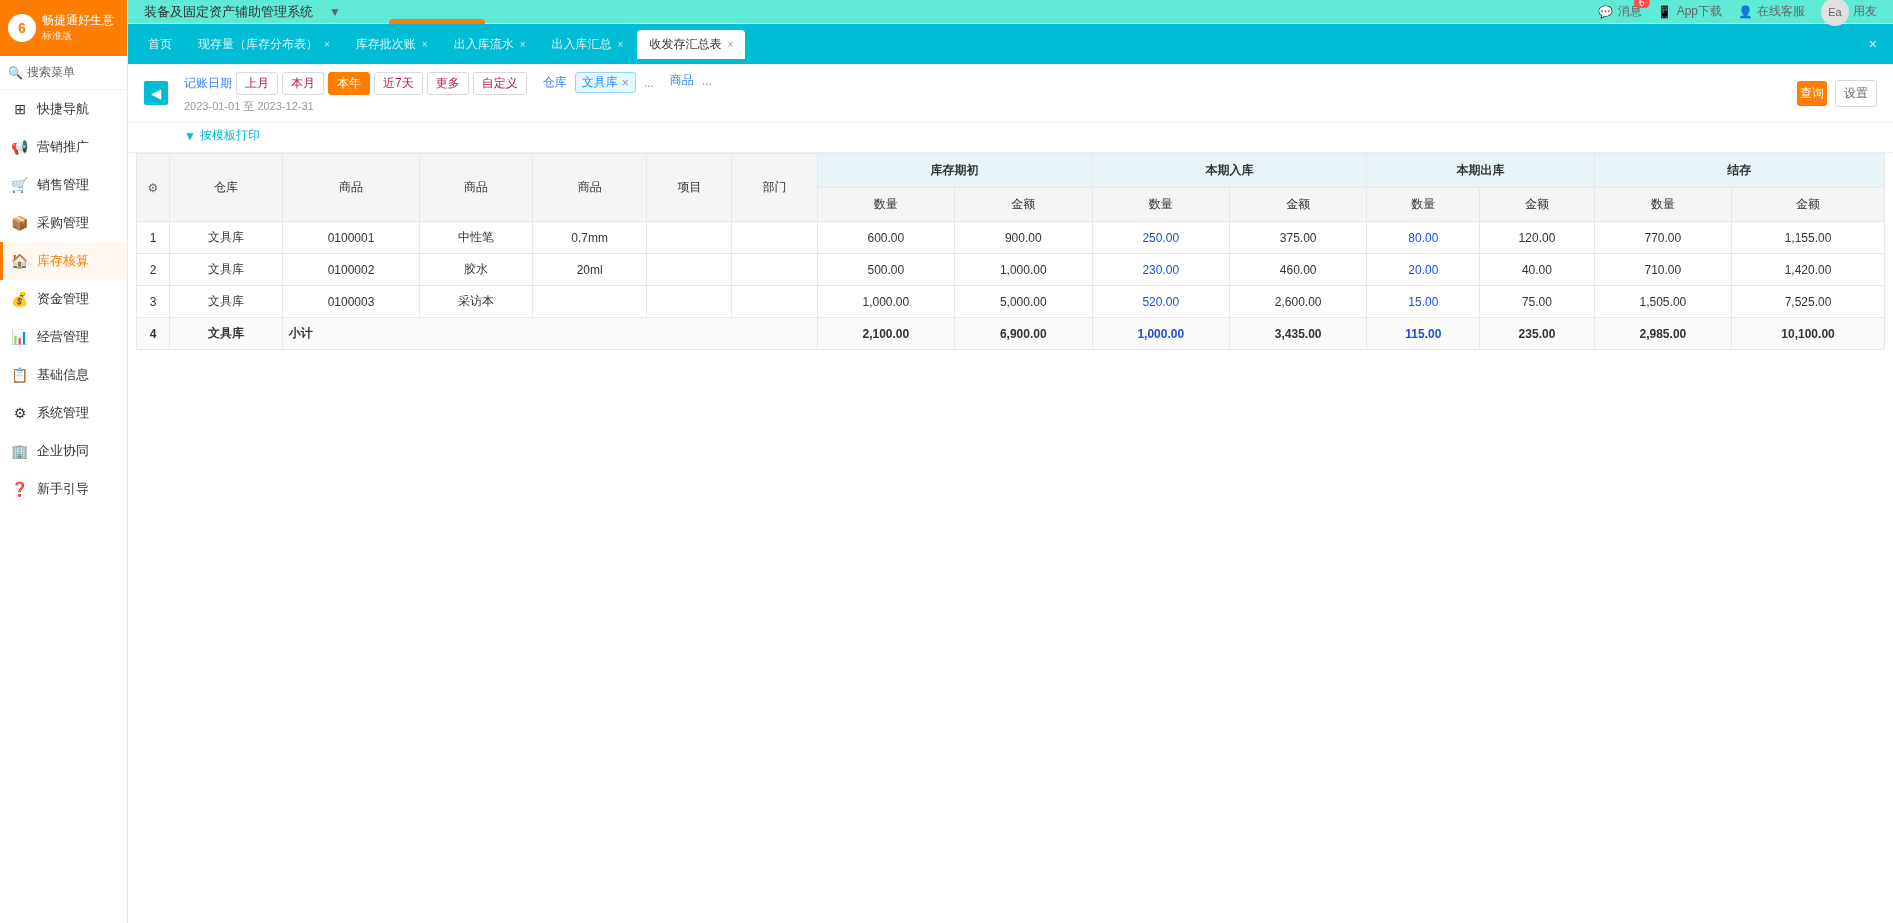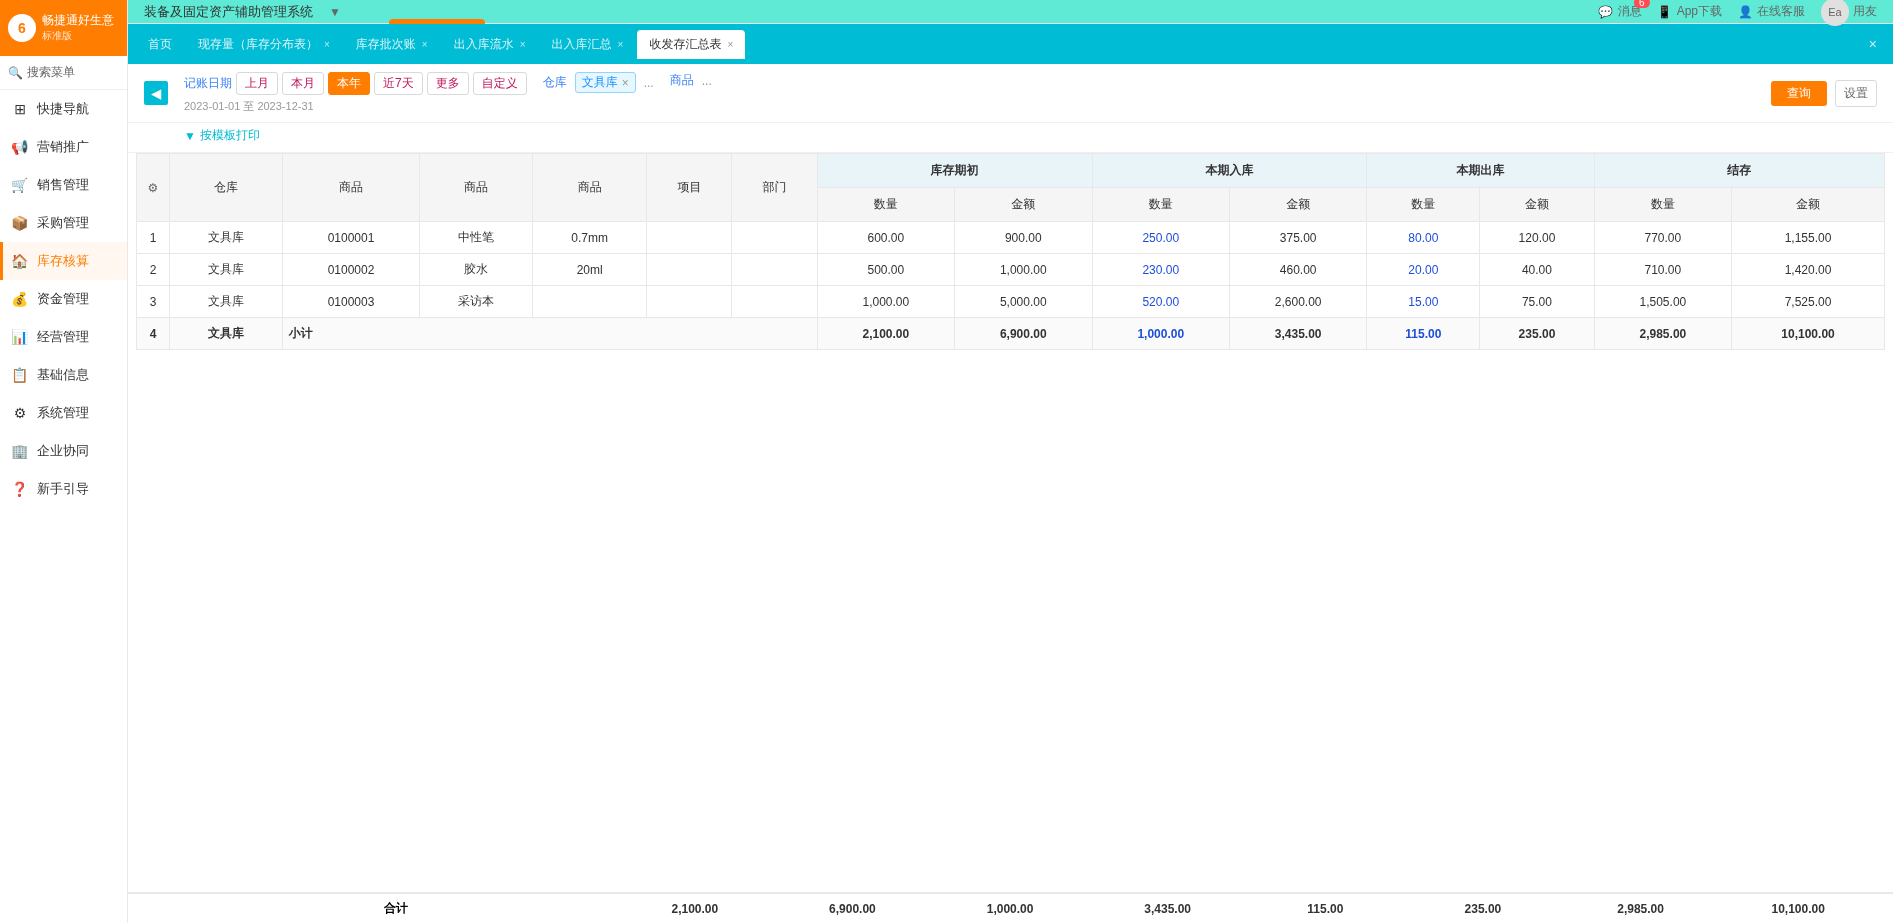--- a/index.html
+++ b/index.html
@@ -54,21 +54,21 @@
     .filter-label { color: #3b82f6; font-size: 12px; }
     .filter-date-btns { display: flex; align-items: center; gap: 4px; }
     .filter-date-btn { padding: 2px 8px; font-size: 12px; border: 1px solid #d9d9d9; background: white; border-radius: 3px; cursor: pointer; color: #be185d; }
     .filter-date-btn.active { background: #ff7d00; color: white; border-color: #ff7d00; }
     .filter-date-range { font-size: 11px; color: #999; }
     .filter-warehouse { display: flex; align-items: center; gap: 8px; }
     .filter-tag { background: #e6f7ff; border: 1px solid #91d5ff; color: #1890ff; padding: 1px 6px; border-radius: 3px; font-size: 12px; display: flex; align-items: center; gap: 4px; }
     .filter-tag-close { cursor: pointer; color: #999; }
     .filter-more { color: #999; font-size: 12px; cursor: pointer; }
     .filter-right { margin-left: auto; display: flex; align-items: center; gap: 8px; }
-    .filter-query-btn { background: #ff7d00; color: white; border: none; padding: 4px 16px; border-radius: 3px; cursor: pointer; font-size: 12px; }
+    .filter-query-btn { background: #ff7d00; color: white; border: none; padding: 4px 3px; border-radius: 3px; cursor: pointer; font-size: 12px; }
     .filter-settings-btn { border: 1px solid #d9d9d9; background: white; padding: 4px 8px; border-radius: 3px; cursor: pointer; font-size: 12px; color: #666; }
 
     
     .expand-filter { padding: 4px 16px 8px 56px; border-bottom: 1px solid #f0f0f0; }
     .expand-filter-btn { color: #00bcd4; font-size: 12px; cursor: pointer; display: flex; align-items: center; gap: 4px; }
 
     
     .table-container { flex: 1; overflow: auto; padding: 0 8px; }
     table { width: 100%; border-collapse: collapse; font-size: 12px; }
     thead th { background: #f5f5f5; padding: 8px 6px; text-align: center; border: 1px solid #e8e8e8; color: #333; font-weight: normal; white-space: nowrap; }
@@ -341,29 +341,15 @@
         <td><b>3,435.00</b></td>
         <td><b><span class="underline-link">115.00</span></b></td>
         <td><b>235.00</b></td>
         <td><b>2,985.00</b></td>
         <td><b>10,100.00</b></td>
       </tr>
           </tbody>
       </table>
     </div>
 
-    <div class="table-footer">
-      <div style="width:32px;"></div>
-      <div style="display:flex;flex:1;align-items:center;">
-        <div style="width:440px;text-align:center;font-size:12px;font-weight:bold;">合计</div>
-        <div class="footer-cell">2,100.00</div>
-        <div class="footer-cell">6,900.00</div>
-        <div class="footer-cell">1,000.00</div>
-        <div class="footer-cell">3,435.00</div>
-        <div class="footer-cell">115.00</div>
-        <div class="footer-cell">235.00</div>
-        <div class="footer-cell">2,985.00</div>
-        <div class="footer-cell">10,100.00</div>
-      </div>
-    </div>
 
   </div>
 </div>
 
 </body></html>

